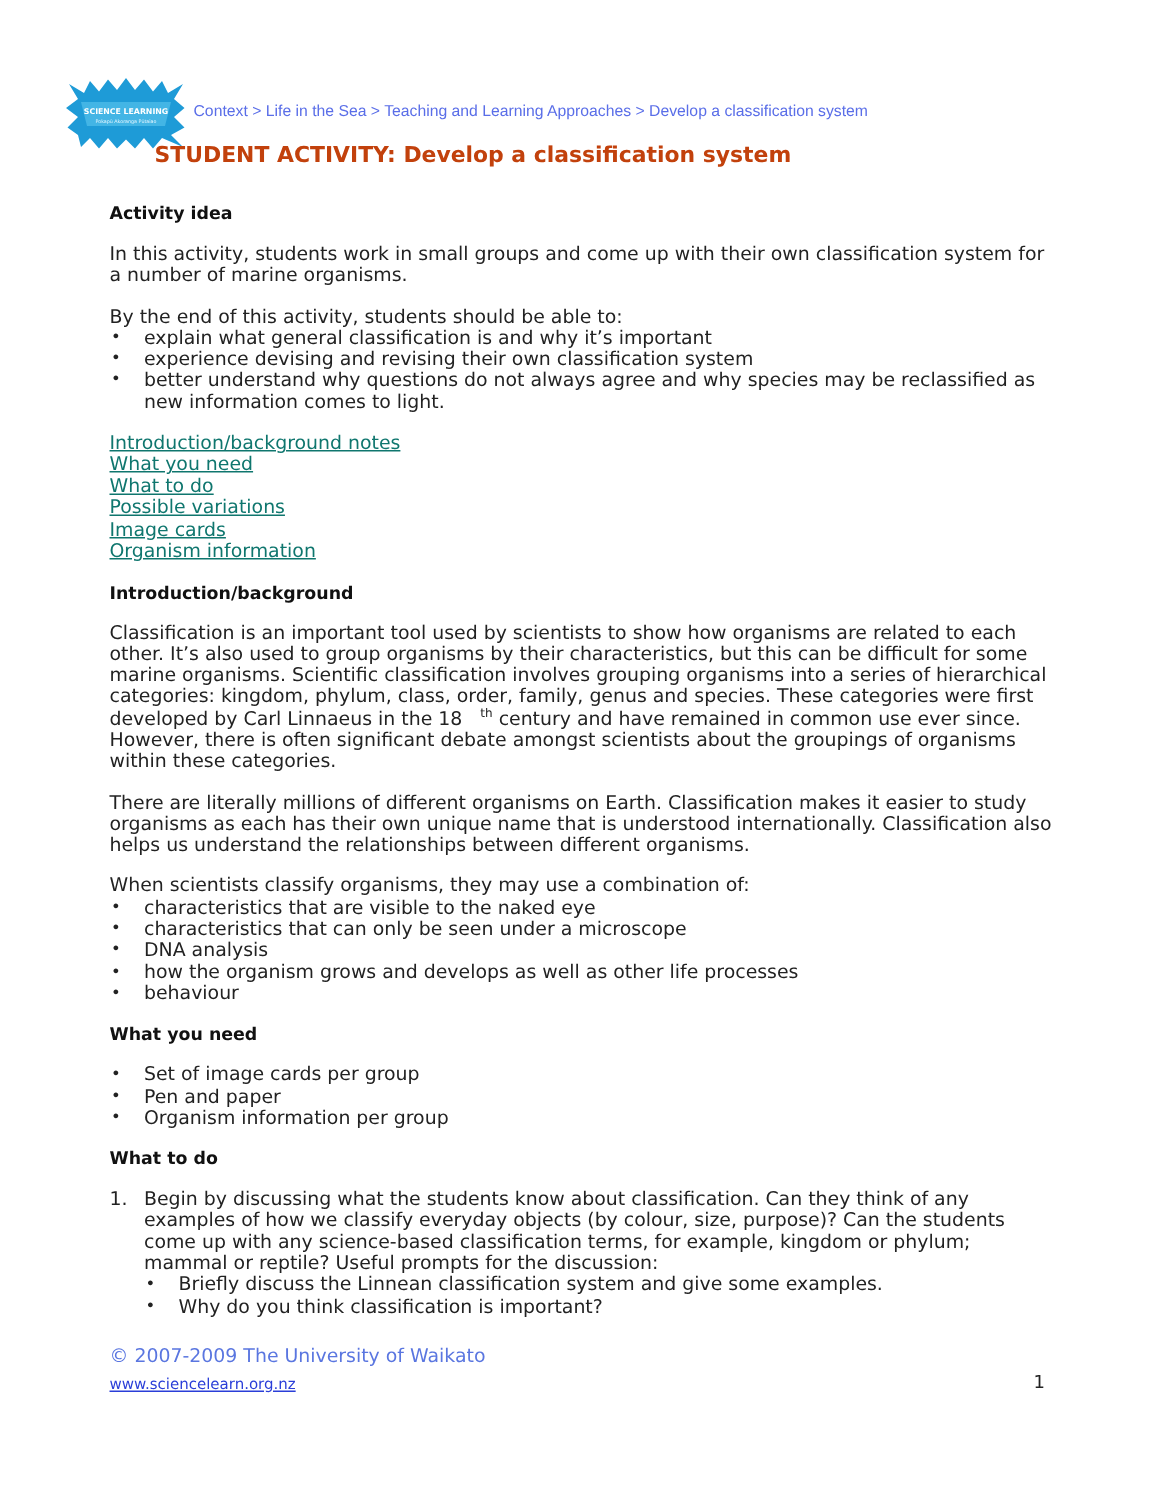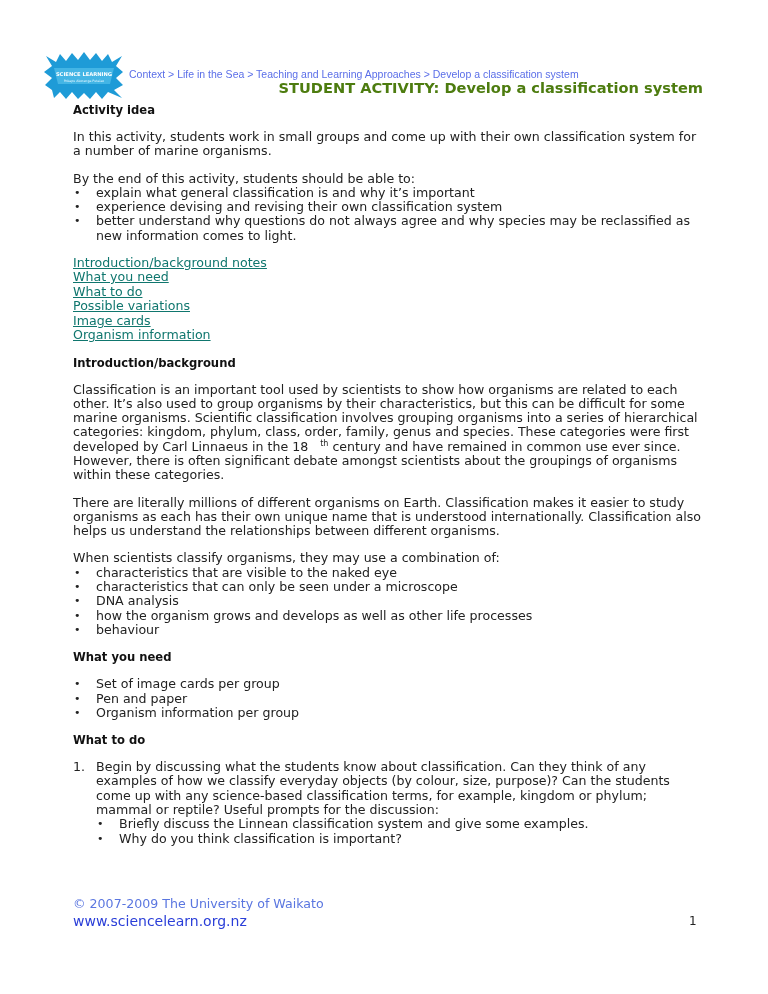--- a/index.html
+++ b/index.html
@@ -37,25 +37,25 @@
     .breadcrumb .sep { cursor: default; }
 
     .content {
       position: absolute;
       left: 73px; top: 80px;
       width: 630px;
       font-size: 12.6px;
       line-height: 14.3px;
     }
     .title {
-      text-align: right;
+      text-align: left;
       font-weight: bold;
       font-size: 14.6px;
-      margin: 0;
-      color: #4d7c0f;
+      margin: 16px;
+      color: #c2410c;
       padding-top: 1px;
       height: 22px;
       padding-left: 14px;
     }
     h2 {
       font-size: 11.6px;
       font-weight: bold;
       margin: 0;
       color: #111;
       line-height: 14px;
@@ -108,21 +108,22 @@
       left: 73px; top: 896px;
       width: 630px;
     }
     .copyright {
       color: #5a76e0;
       font-size: 12.6px;
       line-height: 15px;
     }
     .site-link {
       color: #2a3ed8;
-      font-size: 14px;
+      font-size: 10px;
+      text-decoration: underline;
       cursor: pointer;
       display: inline-block;
     }
     .page-num {
       position: absolute;
       left: 689px; top: 914px;
       font-size: 12px;
       color: #222;
     }
   </style>

